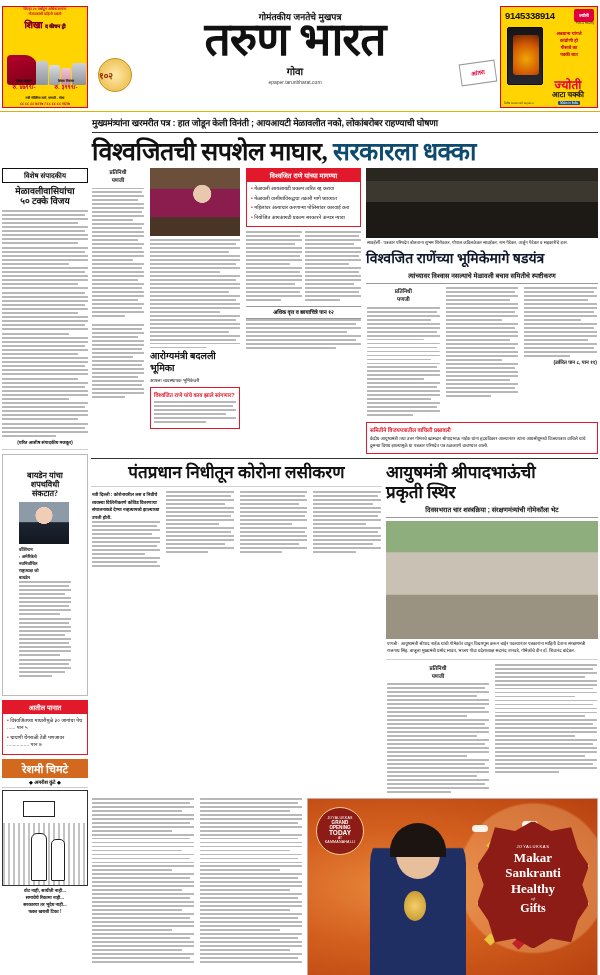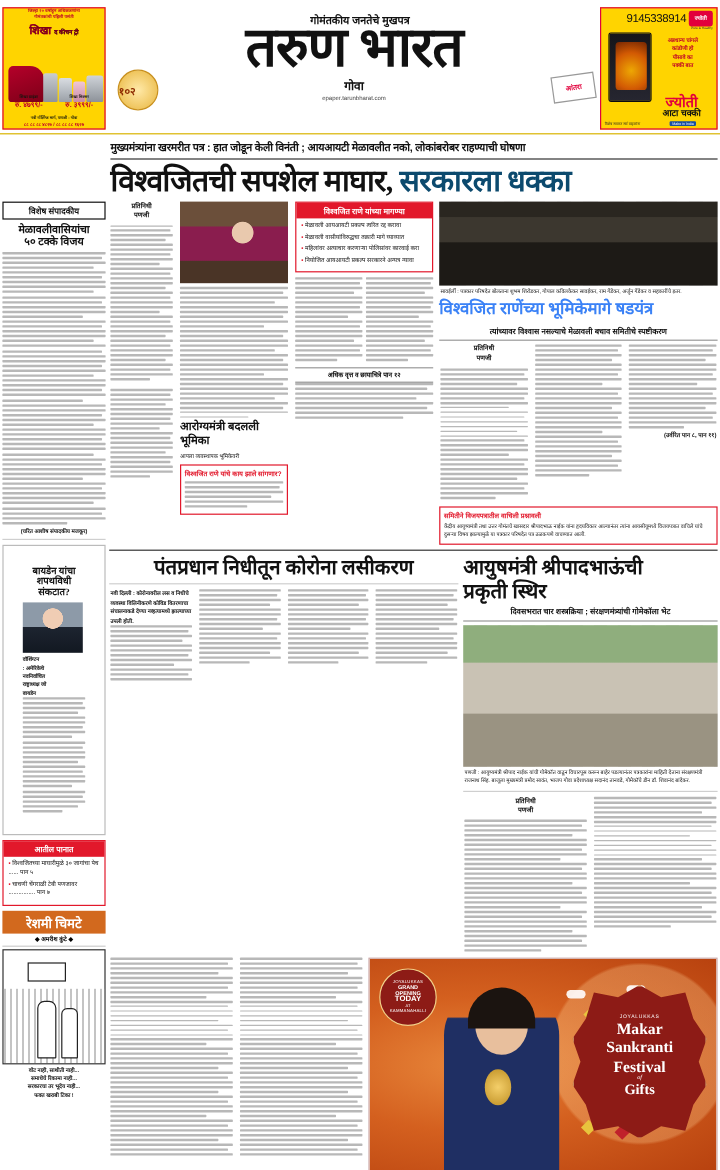--- a/index.html
+++ b/index.html
@@ -37,21 +37,21 @@
   .ad-left .prices div{ text-align:center; }
   .ad-left .prices .lbl{ font-size:3.4px; color:#14150f; font-weight:bold; }
   .ad-left .prices .val{ font-size:6px; color:#c00027; font-weight:bold; }
   .ad-left .addr{ position:absolute; bottom:7px; left:0; right:0; text-align:center; font-size:3.4px; color:#15160f; font-weight:bold;}
   .ad-left .phone{ position:absolute; bottom:1px; left:0; right:0; text-align:center; font-size:3.9px; color:#c00027; font-weight:bold;}
 
   .ad-right {
     position:absolute; right:2px; top:6px; width:98px; height:102px;
     background:#ffd400; border:1.5px solid #e2003c; overflow:hidden;
   }
-  .ad-right .ph{ position:absolute; top:3px; left:21px; font-size:9.5px; font-weight:normal; color:#111; letter-spacing:-.3px;}
+  .ad-right .ph{ position:absolute; top:3px; left:4px; font-size:9.5px; font-weight:bold; color:#111; letter-spacing:-.3px;}
   .ad-right .logo-b{ position:absolute; top:2px; right:3px; width:20px; height:13px; background:#e2003c; border-radius:2px;
                      color:#fff; font-size:4.5px; font-weight:bold; text-align:center; line-height:13px;}
   .ad-right .logo-sub{ position:absolute; top:15px; right:3px; font-size:2.7px; color:#333; }
   .ad-right .machine{ position:absolute; left:6px; top:20px; width:36px; height:58px;
                       background:linear-gradient(180deg,#15151a,#262630); border-radius:2px; border:1px solid #0b0b0e;}
   .ad-right .machine:after{ content:""; position:absolute; left:5px; top:7px; width:26px; height:40px;
                       background:radial-gradient(circle at 50% 60%, #ffb300 0%, #e25f00 55%, #7a2600 100%); border-radius:3px; opacity:.92;}
   .ad-right .rtext{ position:absolute; right:3px; top:24px; width:50px; text-align:center; font-size:4.6px;
                     color:#c00027; font-weight:bold; line-height:1.5;}
   .ad-right .big{ position:absolute; right:2px; bottom:16px; width:54px; text-align:center; font-size:12px;
@@ -142,21 +142,21 @@
   .photo.p2{ height:70px;
      background:
        linear-gradient(180deg,#2a2620 0 18%, #3c372f 19% 48%, #1d1a16 49% 100%),
        repeating-linear-gradient(90deg, rgba(255,255,255,.10) 0 10px, rgba(0,0,0,.10) 10px 22px);}
   .photo.p3{ height:118px;
      background:
        linear-gradient(180deg,#8fae7d 0 26%, #c9c2b4 27% 62%, #9a9382 63% 100%),
        repeating-linear-gradient(90deg, rgba(255,255,255,.18) 0 9px, rgba(0,0,0,.12) 9px 20px);}
   .caption{ font-size:4.4px; line-height:1.55; color:#111; padding:2px 1px 0; }
 
-  .sub-head{ font-family:"Liberation Serif", serif; font-weight:bold; font-size:14px; color:#3b82f6;
+  .sub-head{ font-family:"Liberation Serif", serif; font-weight:bold; font-size:14px; color:#0f172a;
              line-height:1.1; margin:4px 0 3px; }
   .sub-head2{ font-family:"Liberation Serif", serif; font-weight:bold; font-size:9.5px; color:#111;
              line-height:1.2; margin:3px 0; }
 
   .deck{ text-align:center; font-size:6.5px; font-weight:bold; color:#111; padding:2px 0 3px;
          border-bottom:1px solid #999; margin-bottom:3px;}
   .h2-center{ text-align:center; font-family:"Liberation Serif", serif; font-weight:bold;
               font-size:17px; line-height:1.15; color:#111; }
   .h2-left{ font-family:"Liberation Serif", serif; font-weight:bold; font-size:17px; line-height:1.18; color:#111;}
 
@@ -934,21 +934,21 @@
             <div class="jl-medal"></div>
             <div class="jl-cloud" style="left:164px; top:26px"></div>
             <div class="jl-cloud" style="left:214px; top:22px"></div>
             <div class="jl-kite" style="left:180px; top:42px"></div>
             <div class="jl-kite" style="left:178px; top:136px; background:#e8c43d"></div>
             <div class="jl-kite" style="left:206px; top:140px; background:#c0212b"></div>
             <div class="jl-badge">
               <div class="b0">JOYALUKKAS</div>
               <div class="b1">Makar</div>
               <div class="b1">Sankranti</div>
-              <div class="b1">Festival</div>
+              <div class="b1">Healthy</div>
               <div class="b2">of</div>
               <div class="b3">Gifts</div>
             </div>
           </div>
 
         </div>
       </div>
     </div>
   </div>
 

